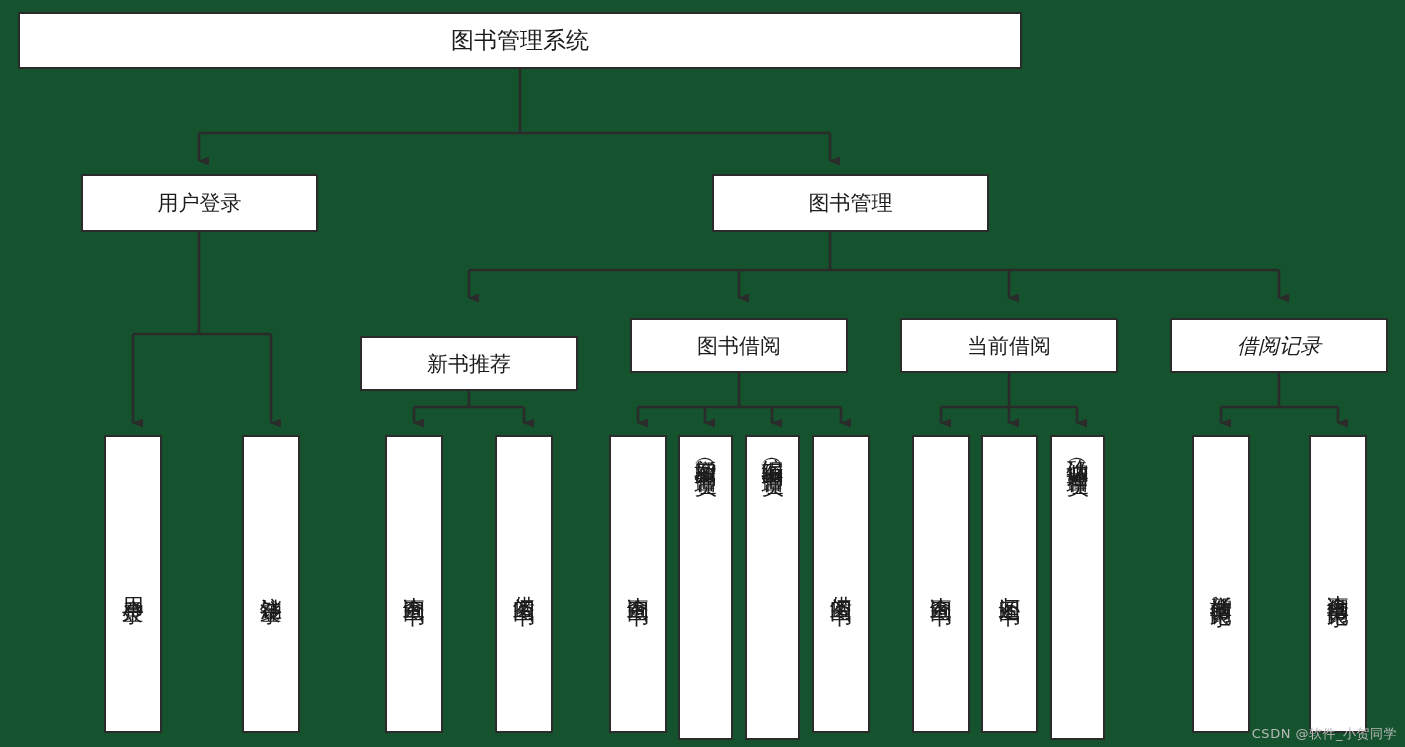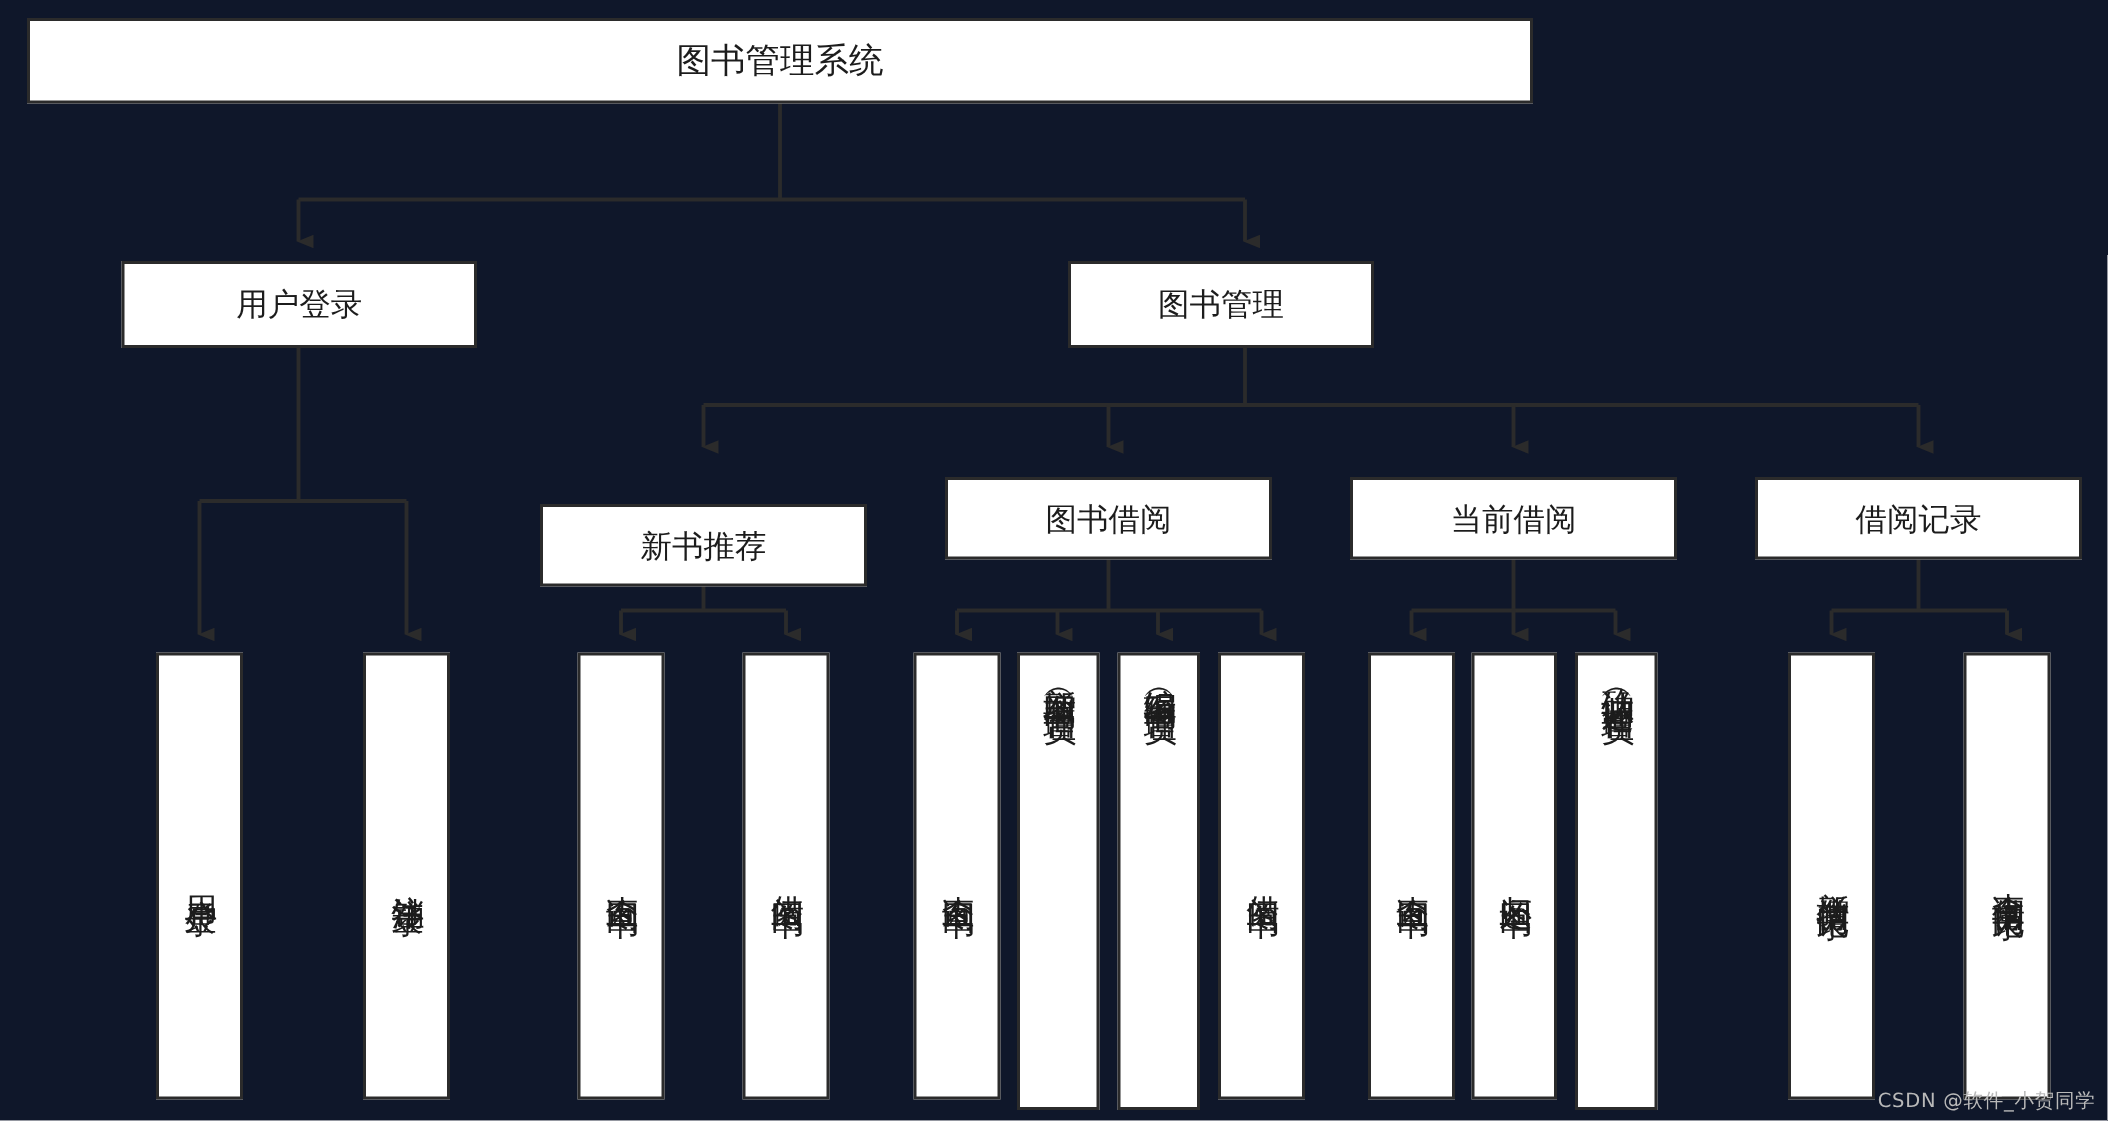--- a/index.html
+++ b/index.html
@@ -7,21 +7,21 @@
     padding: 0;
     background: #ffffff;
   }
   body {
     font-family: "DejaVu Sans", "Liberation Sans", sans-serif;
   }
   #canvas {
     position: relative;
     width: 1405px;
     height: 747px;
-    background: #0f172a;
+    background: #14532d;
     overflow: hidden;
   }
   #wires {
     position: absolute;
     left: 0;
     top: 0;
     width: 1405px;
     height: 747px;
     pointer-events: none;
   }
@@ -124,34 +124,34 @@
     </g>
   </svg>
 
   <div class="node root" style="left:18px; top:12px; width:1004px; height:57px;">
     <span class="label">图书管理系统</span>
   </div>
 
   <div class="node lvl2" style="left:81px; top:174px; width:237px; height:58px;">
     <span class="label">用户登录</span>
   </div>
-  <div class="node lvl2" style="left:712px; top:174px; width:204px; height:58px;">
+  <div class="node lvl2" style="left:712px; top:174px; width:277px; height:58px;">
     <span class="label">图书管理</span>
   </div>
 
   <div class="node lvl3" style="left:360px; top:318px; width:218px; height:55px;margin-top:18px;">
     <span class="label">新书推荐</span>
   </div>
   <div class="node lvl3" style="left:900px; top:318px; width:218px; height:55px;">
     <span class="label">当前借阅</span>
   </div>
   <div class="node lvl3" style="left:630px; top:318px; width:218px; height:55px;">
     <span class="label">图书借阅</span>
   </div>
-  <div class="node lvl3" style="left:1170px; top:318px; width:218px; height:55px;">
+  <div class="node lvl3" style="left:1170px; top:318px; width:218px; height:55px;font-style:italic;">
     <span class="label">借阅记录</span>
   </div>
 
   <div class="node leaf" style="left:104px; top:435px; width:58px; height:298px;">
     <span class="label">用户登录</span>
   </div>
   <div class="node leaf" style="left:242px; top:435px; width:58px; height:298px;">
     <span class="label">注销登录</span>
   </div>
 

